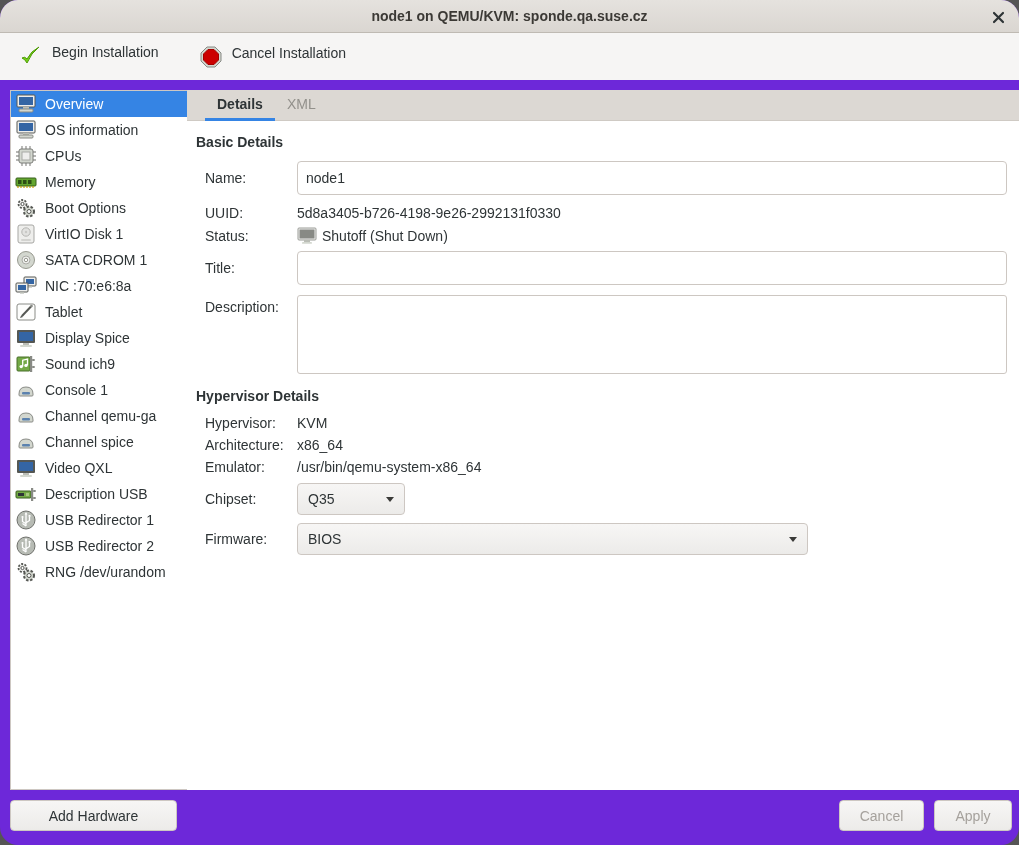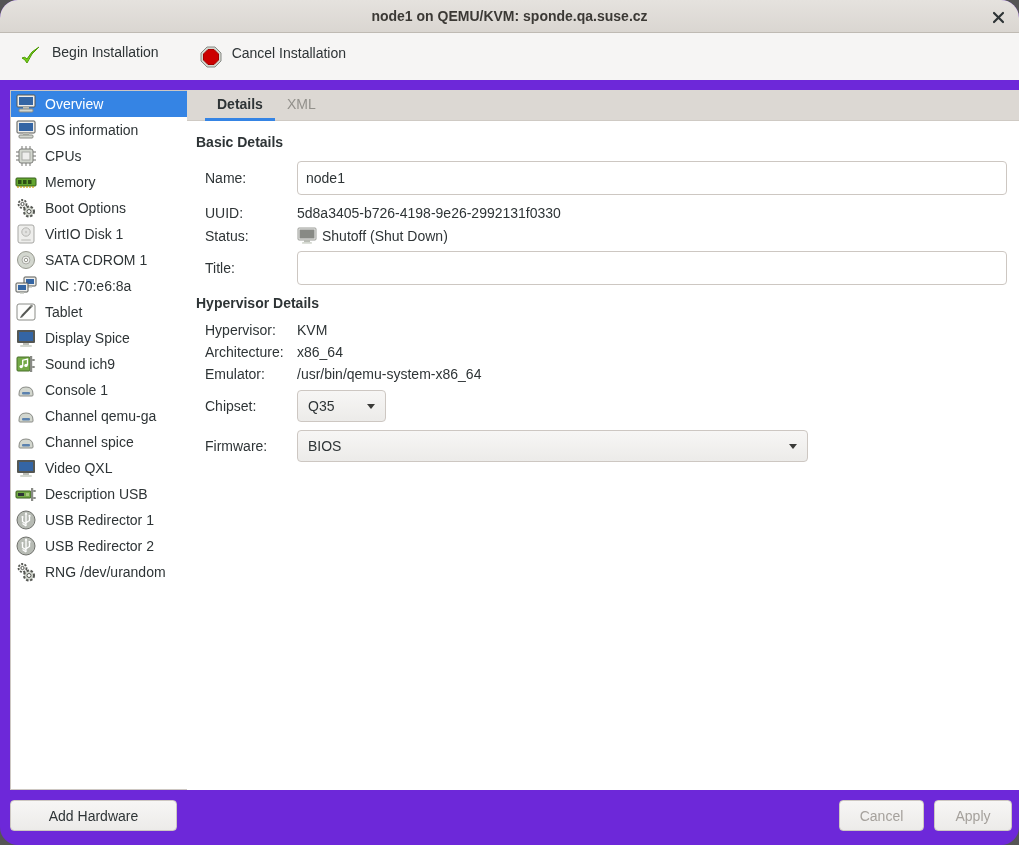--- a/index.html
+++ b/index.html
@@ -43,21 +43,21 @@
   .tarea { flex:1; height:79px; border:1px solid #cdc7c2; border-radius:3px; font:inherit; background:#fff; resize:none; outline:none; padding:4px 8px; }
   .val { color:#2e3436; }
   .status-val { display:flex; align-items:center; gap:5px; }
   .mb10 { margin-bottom:10px; }
   .mb14 { margin-bottom:14px; }
 
   .btn { background:linear-gradient(#f7f6f5,#ecebe9); border:1px solid #cdc7c2; border-radius:4px; font:inherit;
          color:#2e3436; cursor:pointer; display:inline-flex; align-items:center; justify-content:center; }
   .combo { justify-content:space-between; padding:0 10px; height:32px; }
   .combo .arrow { width:0; height:0; border-left:4px solid transparent; border-right:4px solid transparent; border-top:5px solid #3a3a38; margin-left:14px; }
-  .combo-small { width:89px; }
+  .combo-small { width:108px; }
   .combo-wide { width:511px; }
 
   
   .bottombar { flex:1; display:flex; align-items:center; padding:0 7px 4px 10px; }
   .add-hw { width:167px; height:31px; }
   .spacer { flex:1; }
   .act-btn { height:31px; color:#a5a19c; }
   .cancel-btn { width:85px; margin-right:10px; }
   .apply-btn { width:78px; }
   svg { display:block; }
@@ -369,20 +369,24 @@
               </span>
             <span class="val">Shutoff (Shut Down)</span>
           </span>
         </div>
 
         <div class="frow mb10" style="margin-top:4px;">
           <span class="flabel">Title:</span>
           <input class="tinput" type="text" value="" style="">
         </div>
 
+        <div class="frow top mb14">
+          <span class="flabel">Description:</span>
+          <textarea class="tarea" style=""></textarea>
+        </div>
 
         <div class="sect-head">Hypervisor Details</div>
 
         <div class="frow">
           <span class="flabel">Hypervisor:</span>
           <span class="val">KVM</span>
         </div>
 
         <div class="frow">
           <span class="flabel">Architecture:</span>

